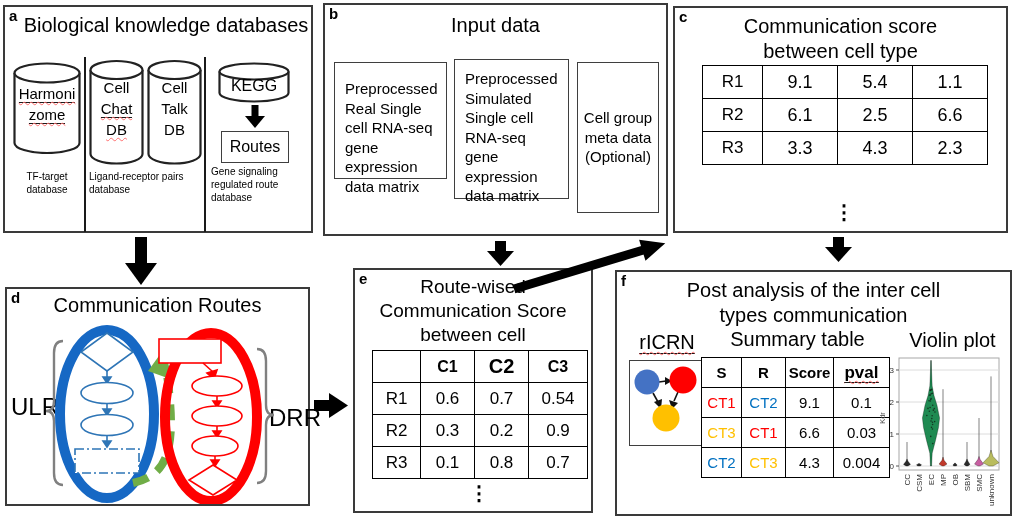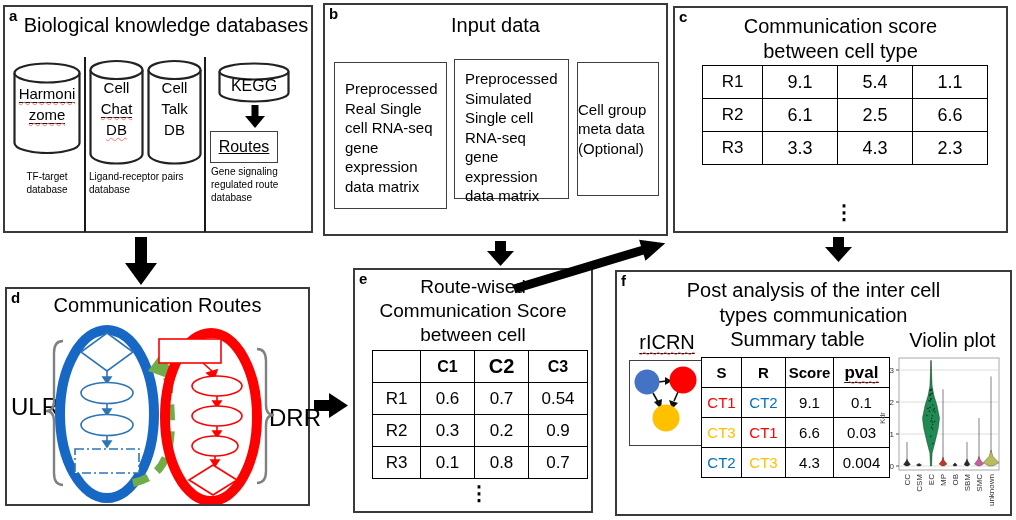--- a/index.html
+++ b/index.html
@@ -67,36 +67,36 @@
     </svg>
     <div class="cyl-label" style="left:213px;top:68px;width:72px;font-size:16px;">
       <span>KEGG</span>
     </div>
 
     <svg class="abs" style="left:239px;top:98px;" width="22" height="24" viewBox="0 0 22 24">
       <rect x="7.5" y="0" width="7" height="12" fill="#000"></rect>
       <polygon points="1,11 21,11 11,23" fill="#000"></polygon>
     </svg>
 
-    <div class="abs obox" style="left:205px;top:124px;width:68px;height:32px;text-align:center;font-size:16px;line-height:29px;text-decoration:underline;">
+    <div class="abs obox" style="left:216px;top:124px;width:68px;height:32px;text-align:center;font-size:16px;line-height:29px;">
       <span>Routes</span>
     </div>
 
     <div class="abs cap" style="left:2px;top:163px;width:80px;text-align:center;">TF-target database</div>
     <div class="abs cap" style="left:84px;top:163px;width:112px;">Ligand-receptor pairs database</div>
     <div class="abs cap" style="left:206px;top:158px;width:100px;text-align:left;">Gene signaling regulated route database</div>
   </div>
 
   <div class="panel" style="left:323px;top:3px;width:345px;height:233px;">
     <div class="letter">b</div>
     <div class="ptitle" style="top:8px;">Input data</div>
 
-    <div class="abs obox" style="left:9px;top:57px;width:113px;height:147px;padding:16px 9px 6px 10px;font-size:15px;line-height:1.3;">Preprocessed Real Single cell RNA-seq gene expression data matrix</div>
+    <div class="abs obox" style="left:9px;top:57px;width:113px;height:117px;padding:16px 9px 6px 10px;font-size:15px;line-height:1.3;">Preprocessed Real Single cell RNA-seq gene expression data matrix</div>
     <div class="abs obox" style="left:129px;top:54px;width:115px;height:140px;padding:9px 9px 6px 10px;font-size:15px;line-height:1.3;">Preprocessed Simulated Single cell RNA-seq gene expression data matrix</div>
-    <div class="abs obox" style="left:252px;top:57px;width:82px;height:134px;font-size:15px;line-height:1.3;display:flex;align-items:center;">Cell group meta data (Optional)</div>
+    <div class="abs obox" style="left:252px;top:57px;width:82px;height:151px;font-size:15px;line-height:1.3;display:flex;align-items:center;text-align:center;">Cell group meta data (Optional)</div>
   </div>
 
   <div class="panel" style="left:673px;top:6px;width:335px;height:227px;">
     <div class="letter">c</div>
     <div class="ptitle" style="top:6px;padding:0 34px;">Communication score between cell type</div>
 
     <table class="tbl abs" style="left:27px;top:57px;width:285px;">
       <colgroup>
           <col style="width:60px">
           <col style="width:75px">

